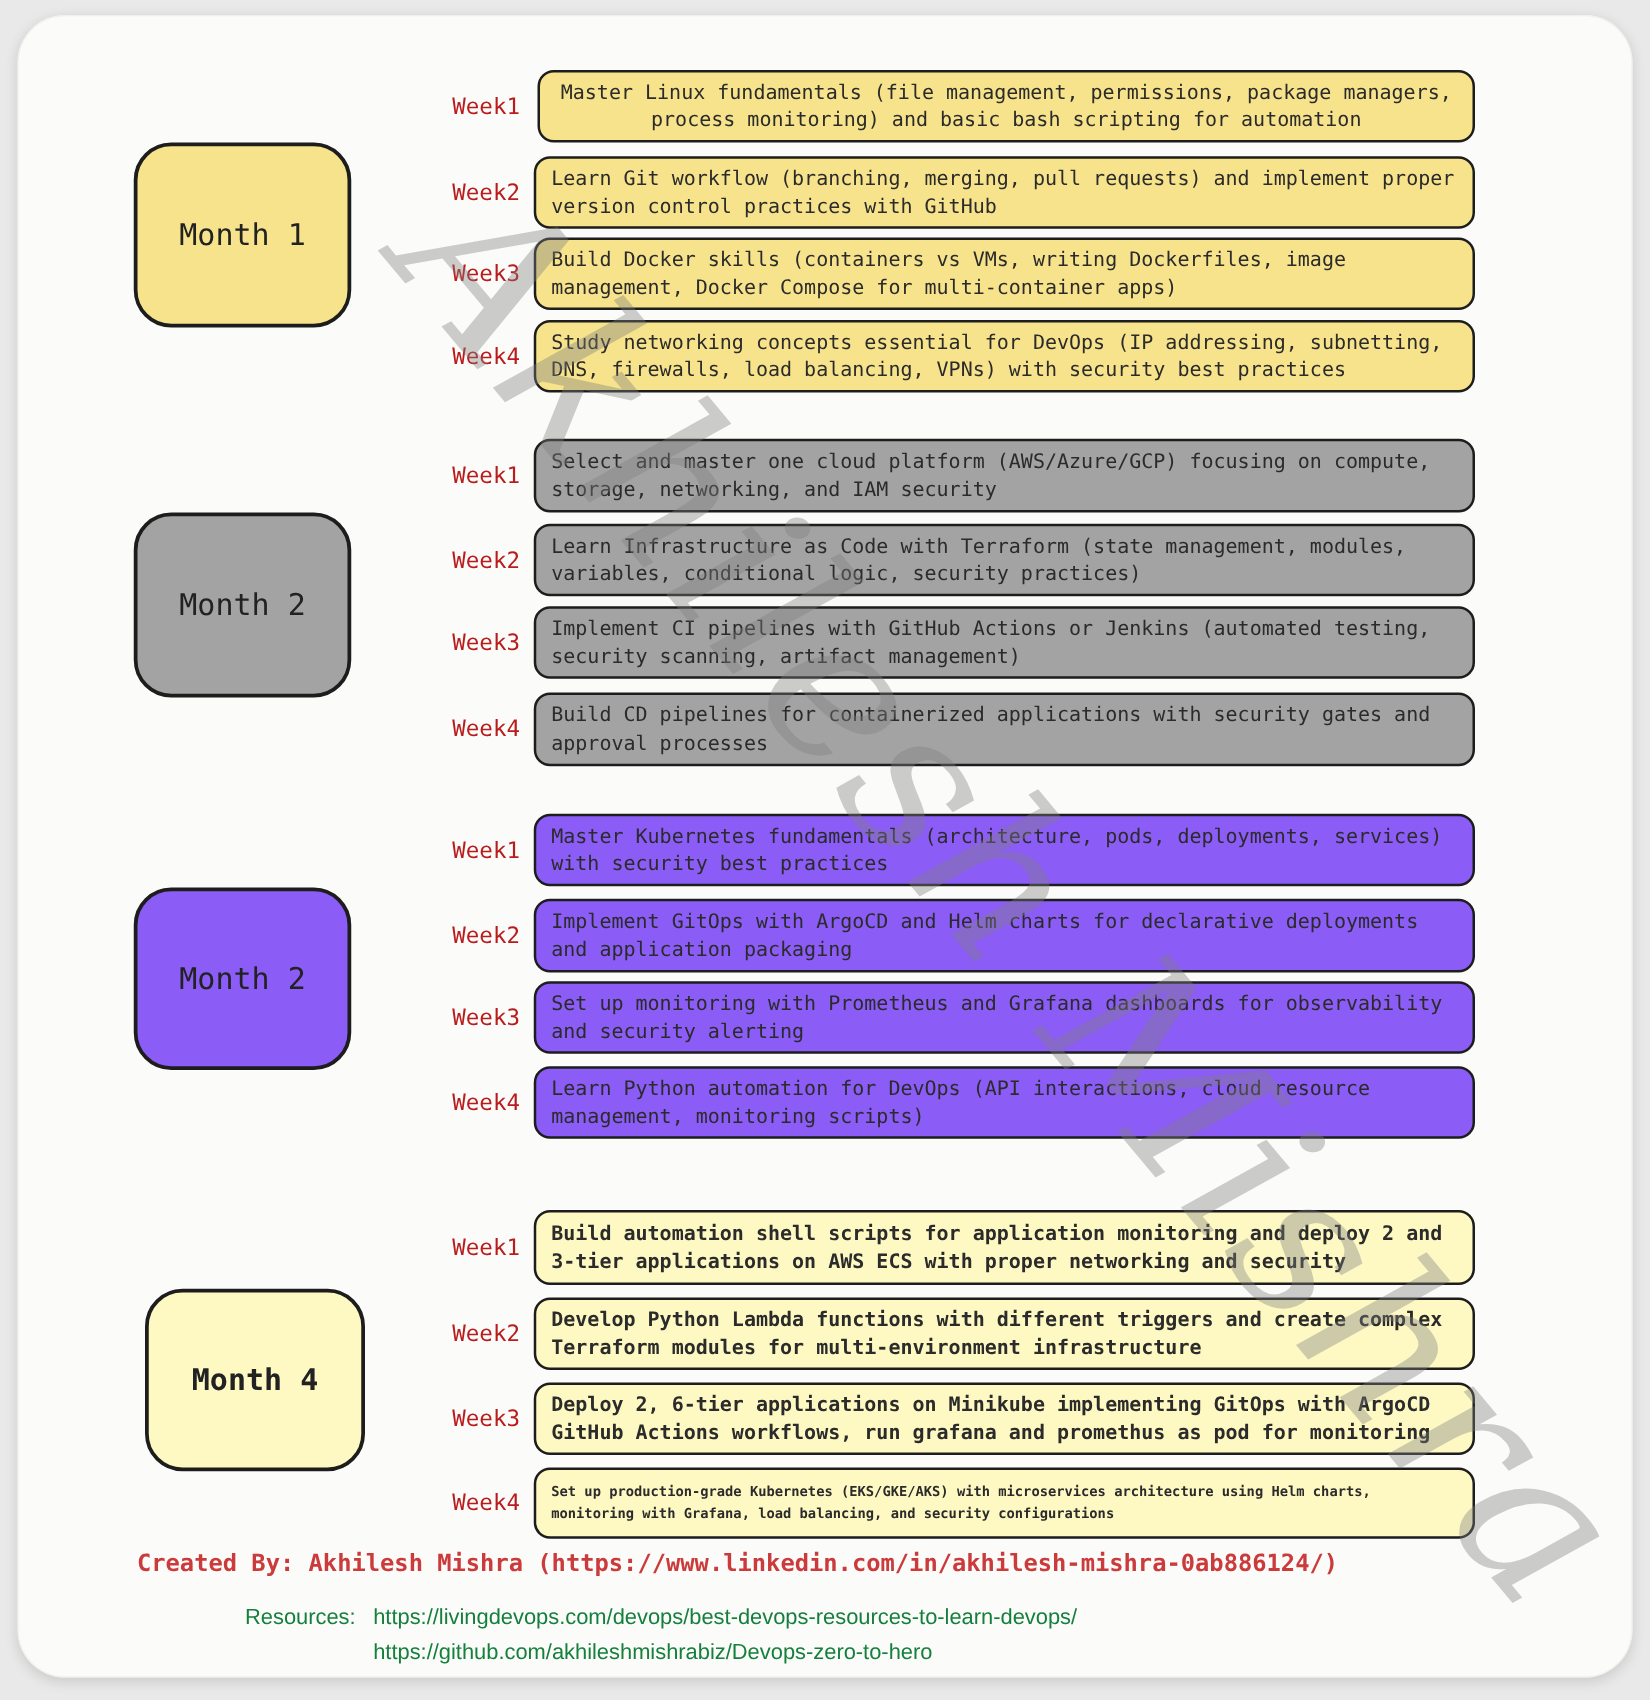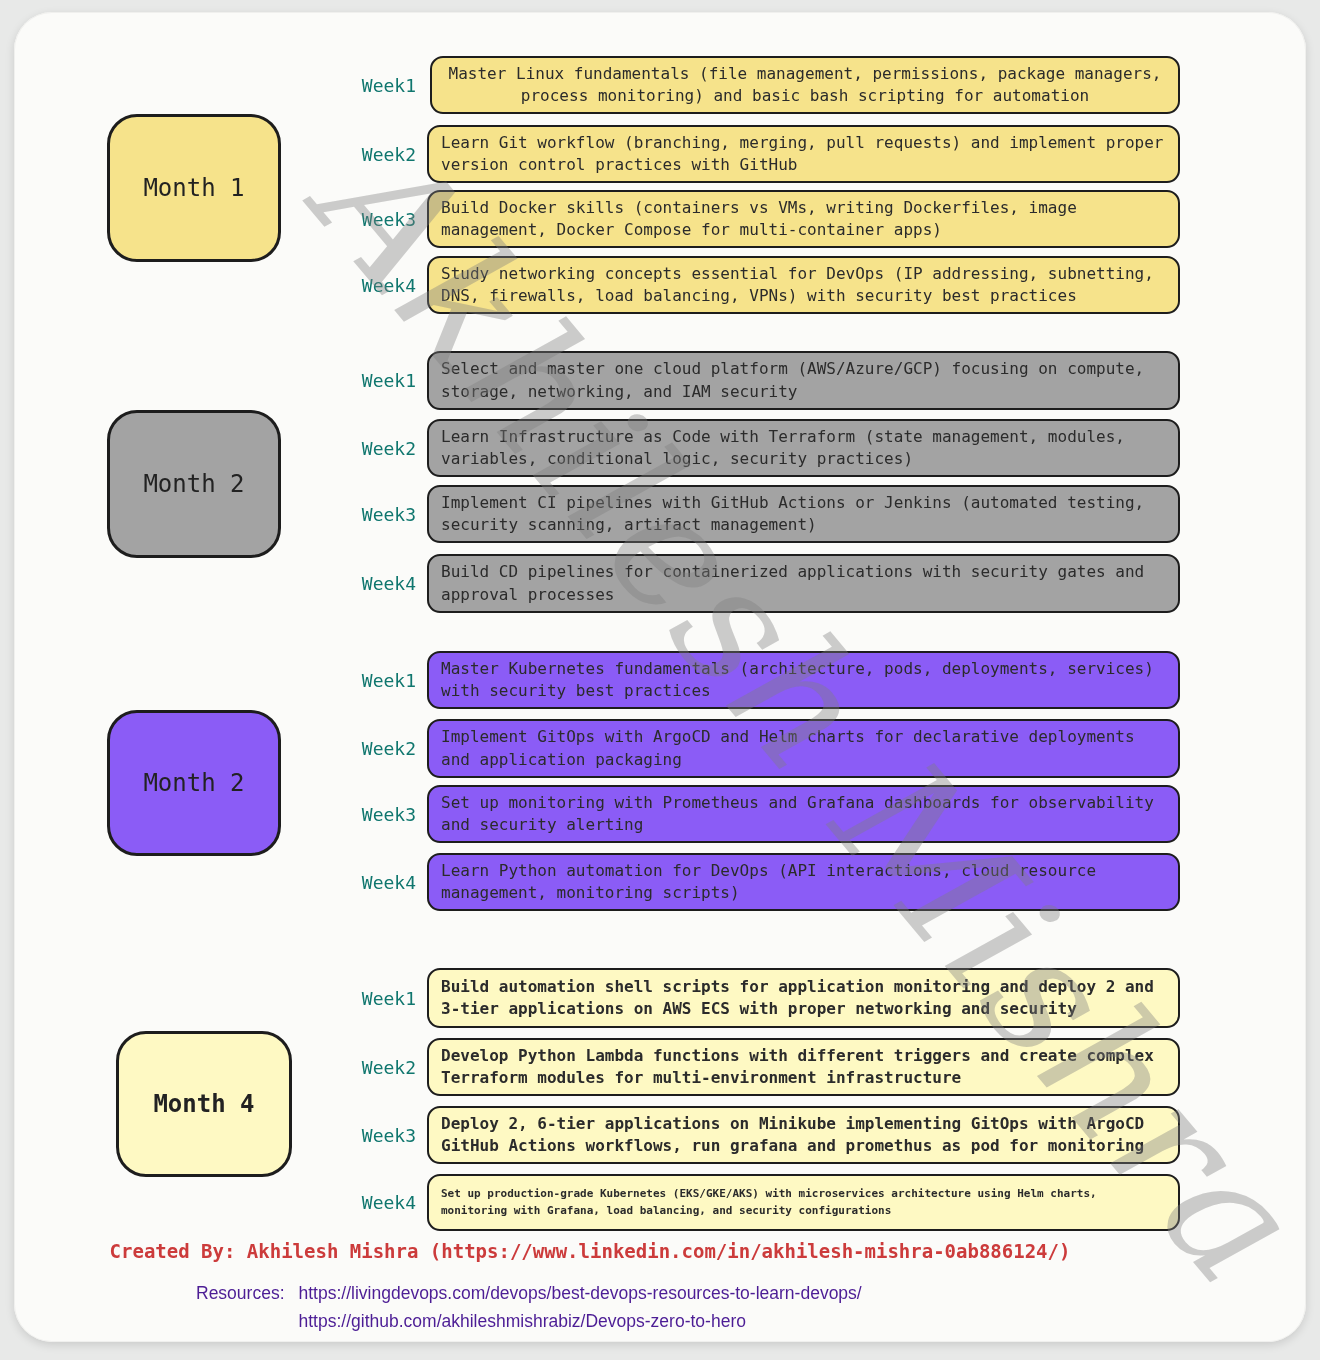--- a/index.html
+++ b/index.html
@@ -28,39 +28,39 @@
   }
   .m-yellow{background:#F6E38B;}
   .m-blue{background:#a3a3a3;}
   .m-pink{background:#8b5cf6;}
   .m-green{background:#fef9c3;font-weight:bold;}
   .week-row{
     position:absolute;left:352px;width:828px;
     display:flex;align-items:center;z-index:2;
   }
   .week-label{
-    width:64px;text-align:right;font-size:18px;color:#0f766e;
+    width:64px;text-align:right;font-size:18px;color:#b91c1c;
     flex:0 0 64px;
   }
   .week-box{
     flex:1;margin-left:11px;border:2.5px solid #1d1d1d;border-radius:13px;
     display:flex;flex-direction:column;justify-content:center;
     padding:5px 12px;box-sizing:border-box;
     font-size:16px;line-height:1.4;color:#2b2b2b;
     min-height:100%;
   }
   .week-box.center{text-align:center;margin-left:14px;}
   .week-box.small{font-size:11px;line-height:1.5;}
   .footer-created{
     position:absolute;left:0;width:1180px;top:1240px;text-align:center;
     font-size:19px;font-weight:bold;color:#CC3B3B;z-index:2;
   }
   .footer-resources{
     position:absolute;left:196px;top:1283px;display:flex;z-index:2;
-    font-family:"Liberation Sans", sans-serif;font-size:17.5px;color:#4c1d95;
+    font-family:"Liberation Sans", sans-serif;font-size:17.5px;color:#15803d;
   }
   .footer-resources .res-label{flex:0 0 auto;margin-right:14px;}
   .footer-resources .res-links{display:flex;flex-direction:column;gap:7px;}
 </style>
 </head>
 <body>
 
 <div class="card"></div>
 
 <div class="month-box m-yellow" style="left:107px;top:114px;width:168px;height:142px;">

